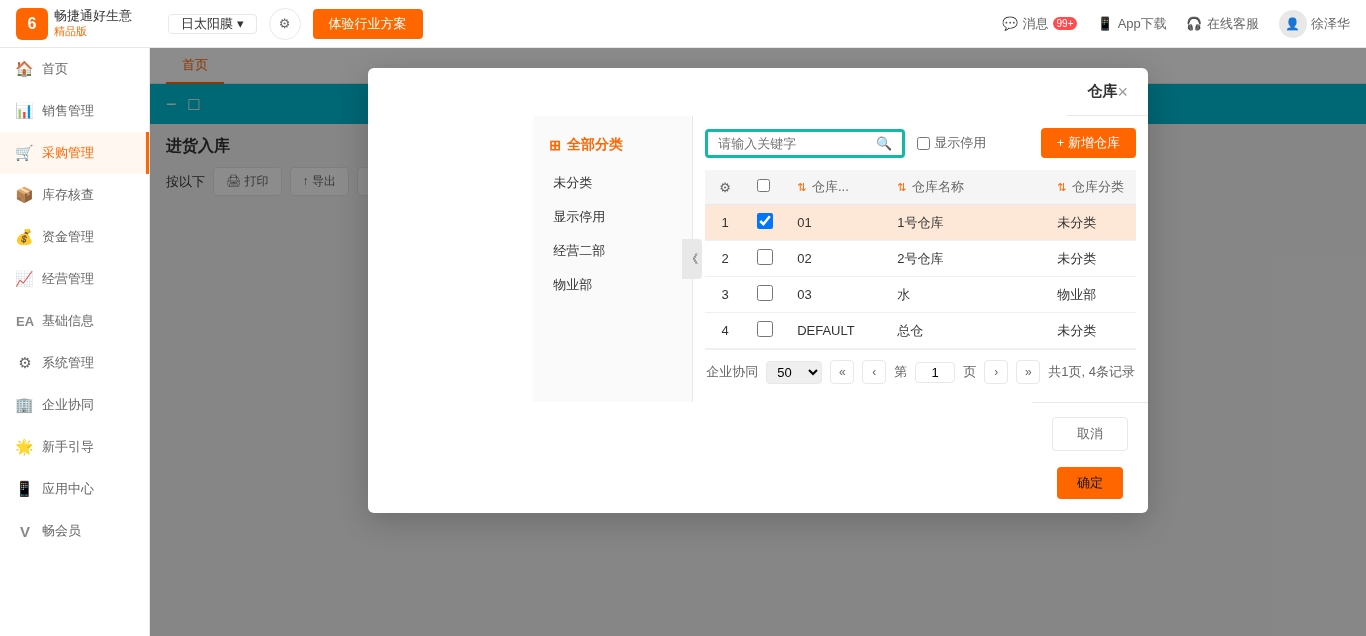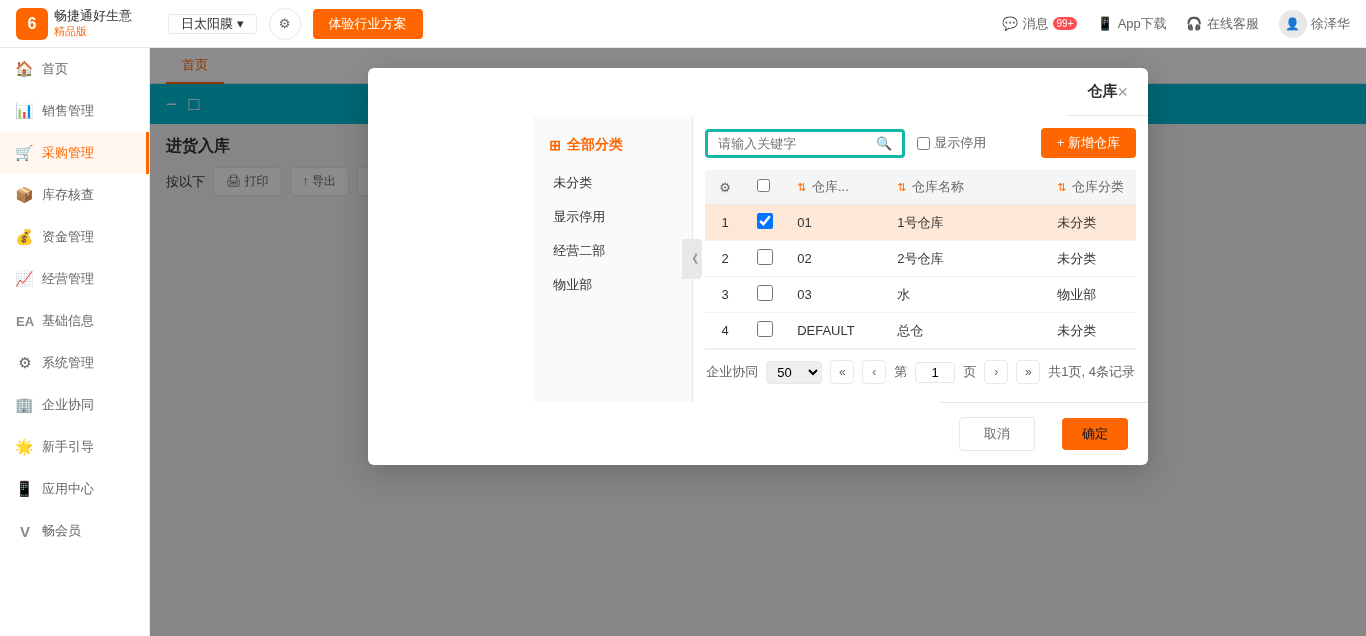--- a/index.html
+++ b/index.html
@@ -358,23 +358,24 @@
       padding: 2px 6px;
       text-align: center;
       font-size: 13px;
     }
 
     
     .modal-footer {
       display: flex;
       justify-content: center;
       align-items: center;
-      gap: 27px;
+      gap: 16px;
       padding: 14px 20px;
       border-top: 1px solid #e8e8e8;
+      flex-direction: column;
     }
     .cancel-btn {
       padding: 7px 24px;
       border: 1px solid #e8e8e8;
       border-radius: 4px;
       background: #fff;
       cursor: pointer;
       font-size: 13px;
       color: #666;
     }

